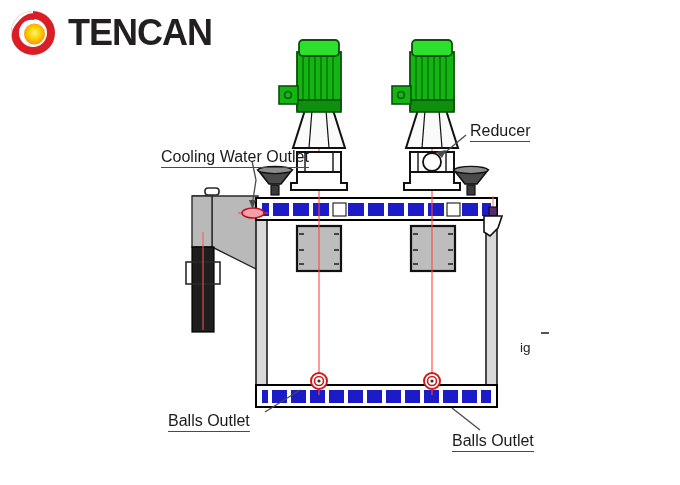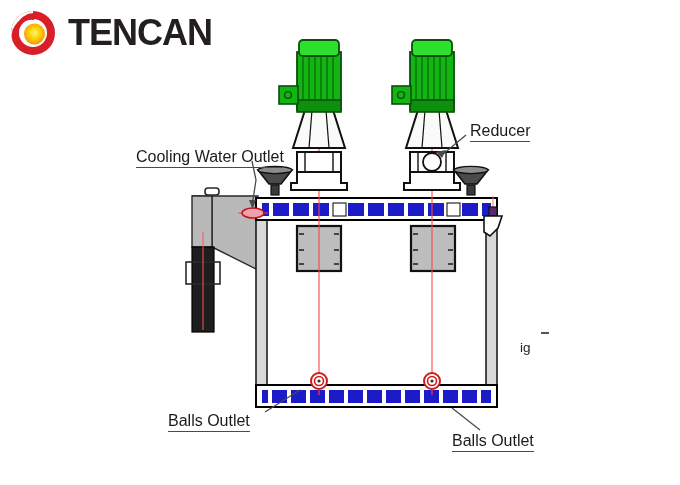--- a/index.html
+++ b/index.html
@@ -223,21 +223,21 @@
       <path d="M466 135 L442 155"></path>
       <path d="M265 412 L300 390"></path>
       <path d="M480 430 L452 408"></path>
     </g>
     <g fill="#4a4a4a">
       <path d="M249 200 L256 200 L252.5 209 Z"></path>
       <path d="M446 150 L442 158 L436 152 Z"></path>
     </g>
   </svg>
 
-  <div class="lbl underline" style="left:136px; top:148px;">Cooling Water Outlet</div>
+  <div class="lbl underline" style="left:161px; top:148px;">Cooling Water Outlet</div>
 
   <div class="lbl underline" style="left:470px; top:122px;">Reducer</div>
 
   <div class="lbl underline" style="left:168px; top:412px;">Balls Outlet</div>
 
   <div class="lbl underline" style="left:452px; top:432px;">Balls Outlet</div>
 
   <div class="frag-dash" style="left:541px; top:332px;"></div>
   <div class="frag" style="left:520px; top:340px;">ig</div>
 

